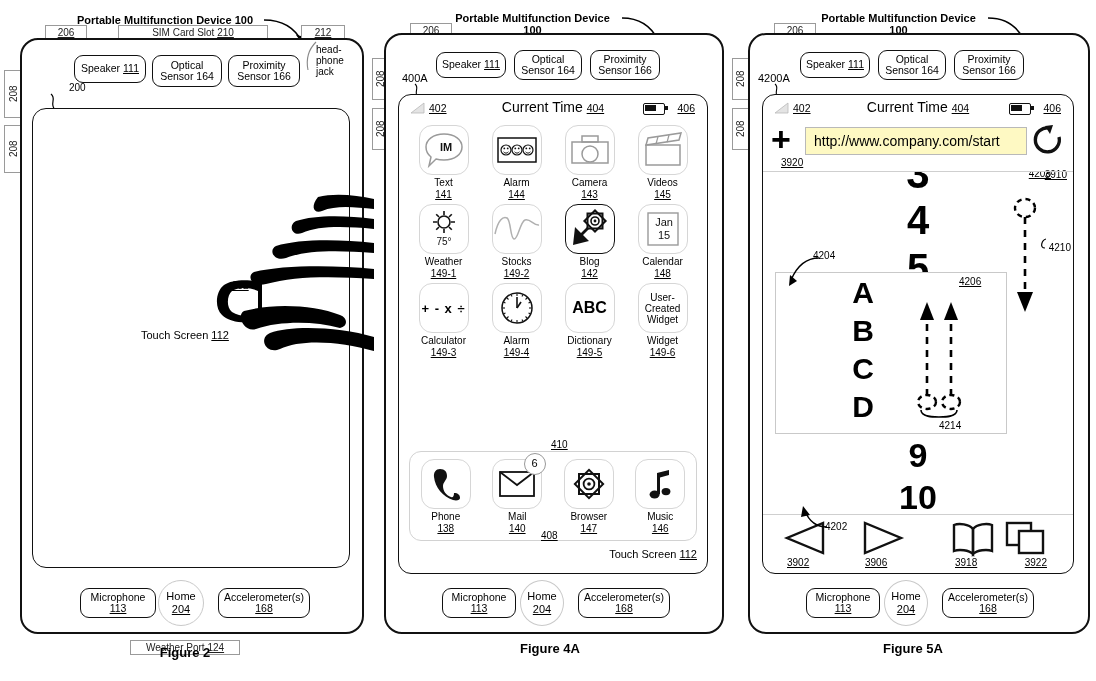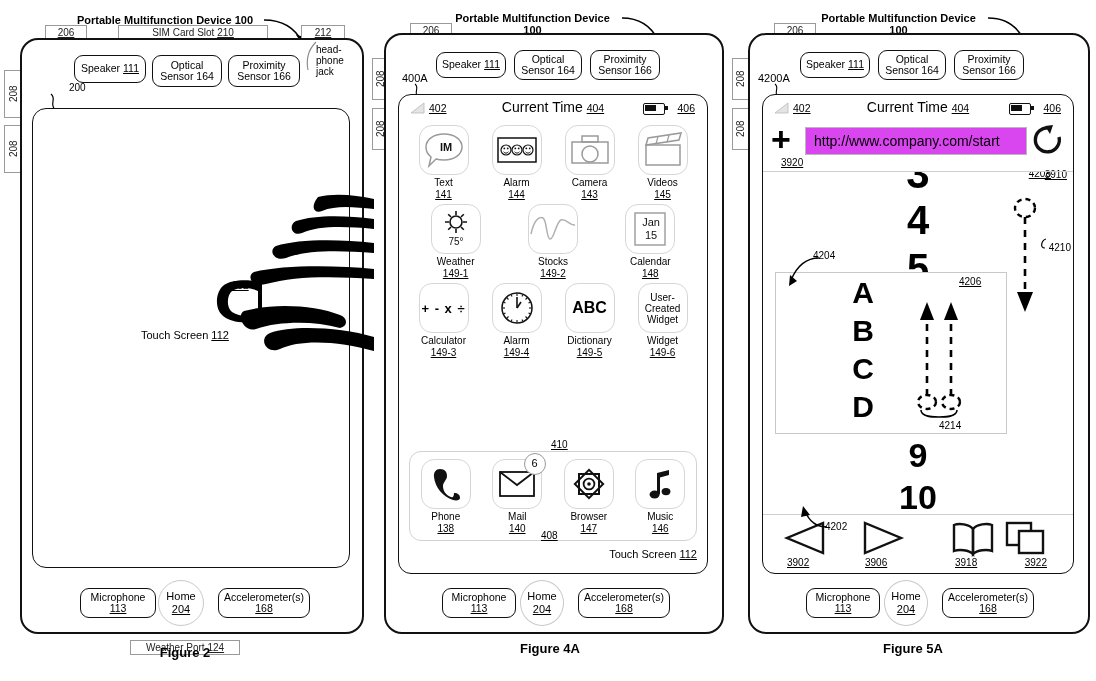--- a/index.html
+++ b/index.html
@@ -50,21 +50,21 @@
   .ic.dark{border-color:#111;}
   .alabel{font-size:10px;line-height:11.5px;margin-top:2px;}
   .alabel .n{display:block;text-decoration:underline;}
 
   
   .dock{position:absolute;left:10px;right:10px;border:1.3px solid #d2d2d2;border-radius:12px;box-sizing:border-box;}
   .dock .row{margin:0;padding-top:7px;}
   .dock .ic{border-color:#d6d6d6;}
 
   
-  .urlbar{position:absolute;left:42px;right:46px;height:28px;border:1.4px solid #b9b9b9;background:#d946ef;
+  .urlbar{position:absolute;left:42px;right:46px;height:28px;border:1.4px solid #b9b9b9;background:#fef9c3;
           display:flex;align-items:center;padding-left:8px;font-size:14px;box-sizing:border-box;}
   .plus{position:absolute;font-size:34px;font-weight:bold;line-height:28px;}
   .bigtxt{position:absolute;text-align:center;font-weight:bold;}
   .framebox{position:absolute;border:1.2px solid #c9c9c9;background:#fff;}
   .btoolbar{position:absolute;left:0;right:0;border-top:1.2px solid #cfcfcf;}
 
   svg{display:block;overflow:visible;}
 </style>
 </head>
 <body>
@@ -273,20 +273,34 @@
           </div>
           <div class="alabel"><span>Weather</span><span class="n">149-1</span></div>
         </div>
         <div class="app">
           <div class="ic">
             <svg width="46" height="34" viewBox="0 0 46 34">
               <path d="M1,22 C4,8 9,4 13,6 C17,8 16,26 20,27 C24,28 26,10 31,8 C36,6 40,14 45,13" fill="none" stroke="#b0b0b0" stroke-width="1.5"></path>
             </svg>
           </div>
           <div class="alabel"><span>Stocks</span><span class="n">149-2</span></div>
+        </div>
+        <div class="app">
+          <div class="ic dark">
+            <svg width="42" height="40" viewBox="0 0 42 40">
+              <g transform="translate(26,12)">
+                <rect x="-7.5" y="-7.5" width="15" height="15" fill="none" stroke="#111" stroke-width="2"></rect>
+                <rect x="-7.5" y="-7.5" width="15" height="15" fill="none" stroke="#111" stroke-width="2" transform="rotate(45)"></rect>
+                <circle cx="0" cy="0" r="4" fill="none" stroke="#111" stroke-width="1.6"></circle>
+                <circle cx="0" cy="0" r="1.4" fill="#111"></circle>
+              </g>
+              <path d="M4,36 L6,18 L12,24 L18,18 L20,20 L14,26 L20,32 Z" fill="#111"></path>
+            </svg>
+          </div>
+          <div class="alabel"><span>Blog</span><span class="n">142</span></div>
         </div>
         <div class="app">
           <div class="ic">
             <svg width="44" height="42" viewBox="0 0 44 42">
               <rect x="7" y="5" width="30" height="32" fill="none" stroke="#9a9a9a" stroke-width="1.4"></rect>
               <text x="23" y="18" font-size="11" font-family="Liberation Sans, sans-serif" fill="#111" text-anchor="middle">Jan</text>
               <text x="23" y="31" font-size="11" font-family="Liberation Sans, sans-serif" fill="#111" text-anchor="middle">15</text>
             </svg>
           </div>
           <div class="alabel"><span>Calendar</span><span class="n">148</span></div>

